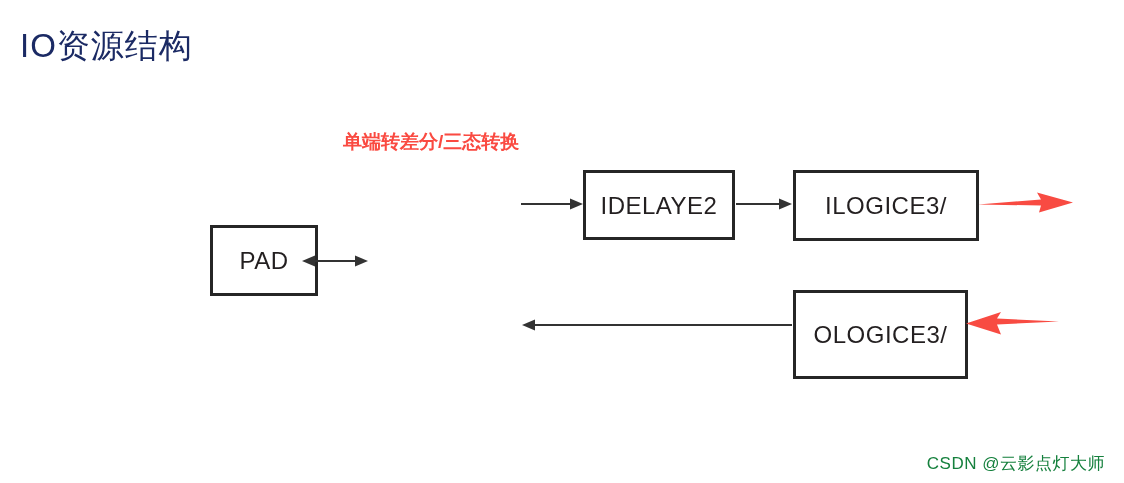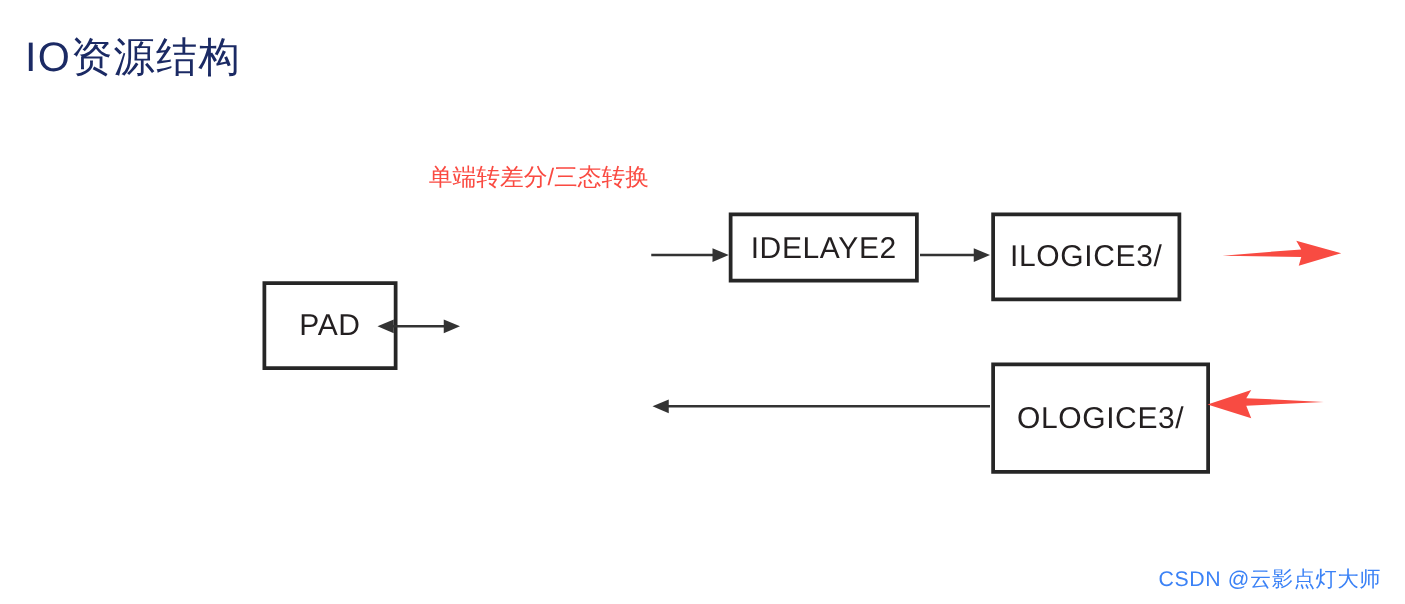--- a/index.html
+++ b/index.html
@@ -26,55 +26,56 @@
     color: #1b2a64;
     white-space: nowrap;
   }
   .annotation-label {
     position: absolute;
     left: 343px;
     top: 129px;
     font-size: 19px;
     color: #fa4a41;
     white-space: nowrap;
+    font-weight: bold;
   }
   .node {
     position: absolute;
     box-sizing: border-box;
     border: 3px solid #262626;
     background: #ffffff;
     display: flex;
     flex-direction: column;
     align-items: center;
     justify-content: center;
     text-align: center;
     font-size: 24px;
     line-height: 27px;
     letter-spacing: 0.5px;
     color: #231f20;
   }
   .node-pad      { left: 210px; top: 225px; width: 108px;  height: 71px; }
   .node-iob      { left: 368px; top: 170px; width: 152px; height: 190px; }
-  .node-idelaye2 { left: 583px; top: 170px; width: 152px; height: 56px; align-items: center; }
-  .node-ilogice  { left: 793px; top: 170px; width: 152px; height: 71px; }
+  .node-idelaye2 { left: 583px; top: 170px; width: 152px; height: 70px; align-items: center; }
+  .node-ilogice  { left: 793px; top: 170px; width: 186px; height: 71px; }
   .node-ologice  { left: 793px; top: 290px; width: 175px; height: 89px; }
   .arrow-layer {
     position: absolute;
     left: 0;
     top: 0;
     width: 1124px;
     height: 483px;
   }
   .watermark {
     position: absolute;
     right: 19px;
     top: 452px;
     font-size: 17px;
     letter-spacing: 0.5px;
-    color: #3b82f6;
+    color: #15803d;
     white-space: nowrap;
   }
 </style>
 </head>
 <body>
 
 <div id="stage">
 
   <h1 class="page-title">IO资源结构</h1>
 

